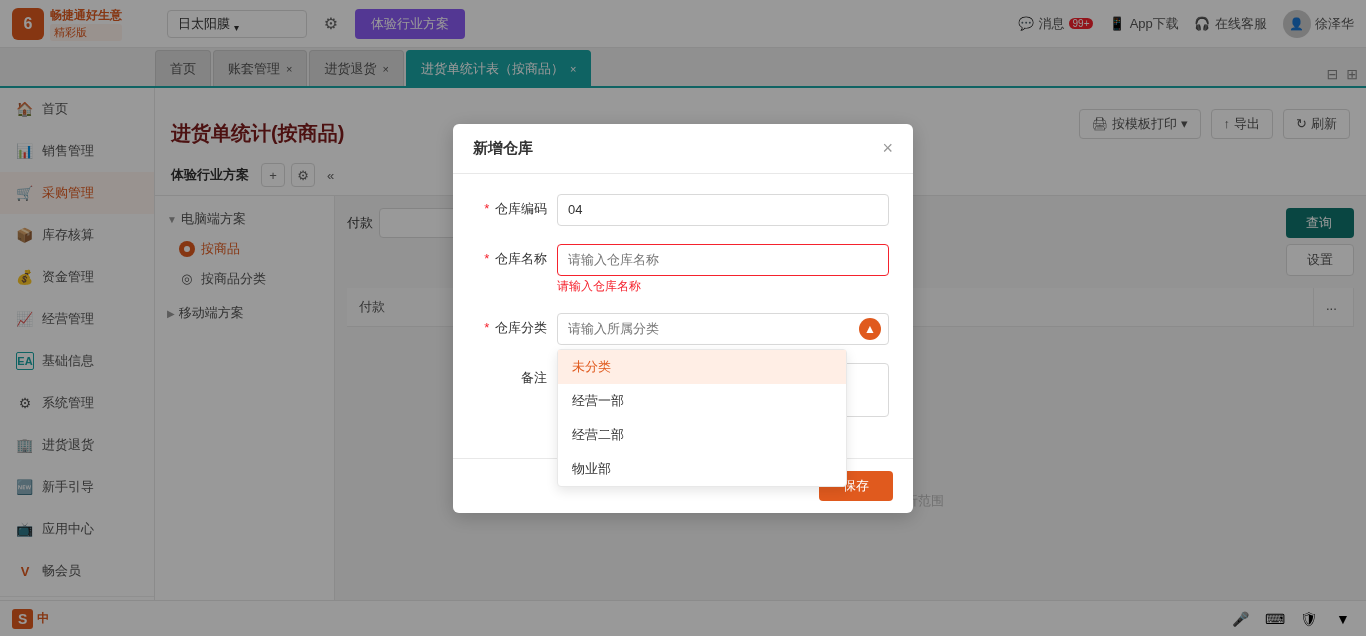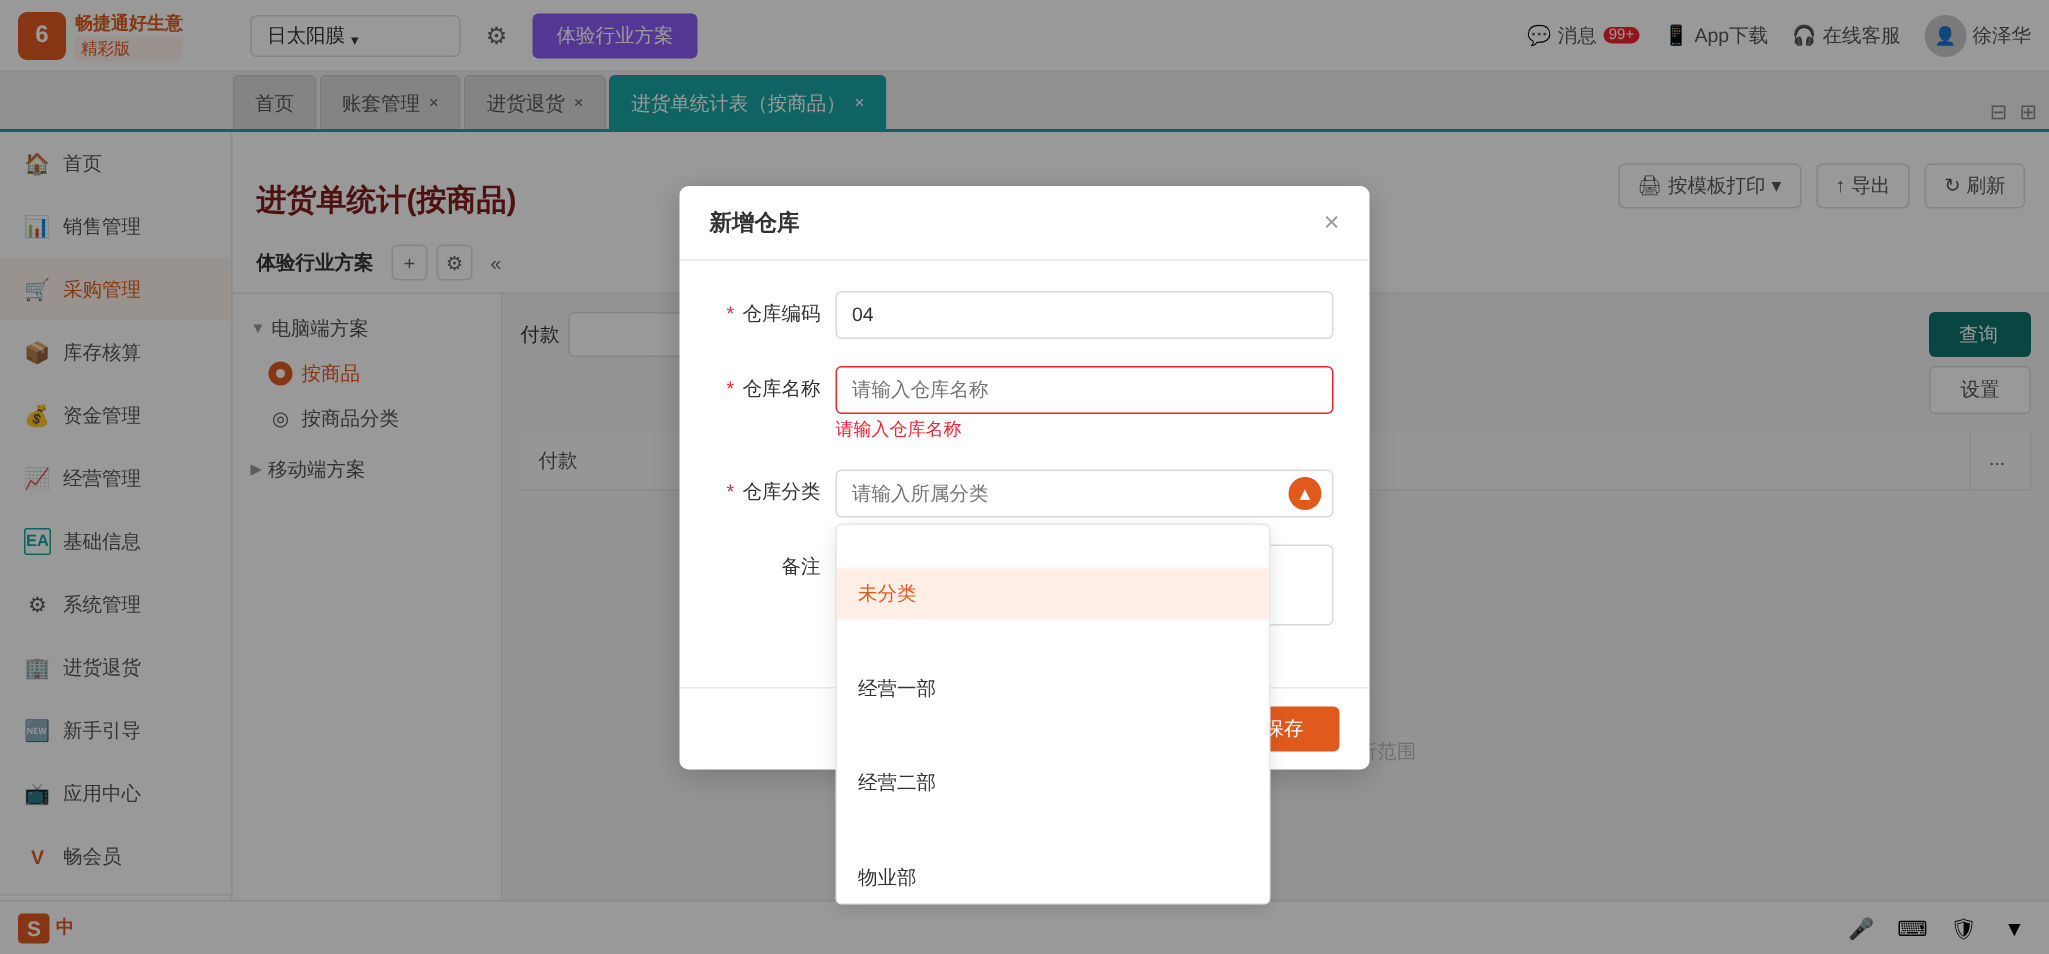--- a/index.html
+++ b/index.html
@@ -188,21 +188,21 @@
     }
     .dropdown-arrow-icon { color: #fff; font-size: 12px; }
 
     
     .dropdown-list {
       position: absolute; top: 36px; left: 0; width: 290px;
       background: #fff; border: 1px solid #e8e8e8; border-radius: 4px;
       box-shadow: 0 4px 12px rgba(0,0,0,0.1); z-index: 200;
     }
     .dropdown-option {
-      padding: 8px 14px; cursor: pointer; font-size: 13px; color: #333; margin-top: 29px;
+      padding: 8px 14px; cursor: pointer; font-size: 13px; color: #333;
     }
     .dropdown-option.selected { background: #ffeee5; color: #e05a1e; }
 
     .textarea-input {
       width: 100%; border: 1px solid #d9d9d9; border-radius: 4px;
       padding: 6px 10px; font-size: 13px; color: #333; outline: none; resize: none; height: 54px;
     }
     .modal-footer {
       display: flex; justify-content: flex-end; gap: 10px;
       padding: 12px 20px; border-top: 1px solid #e8e8e8;

